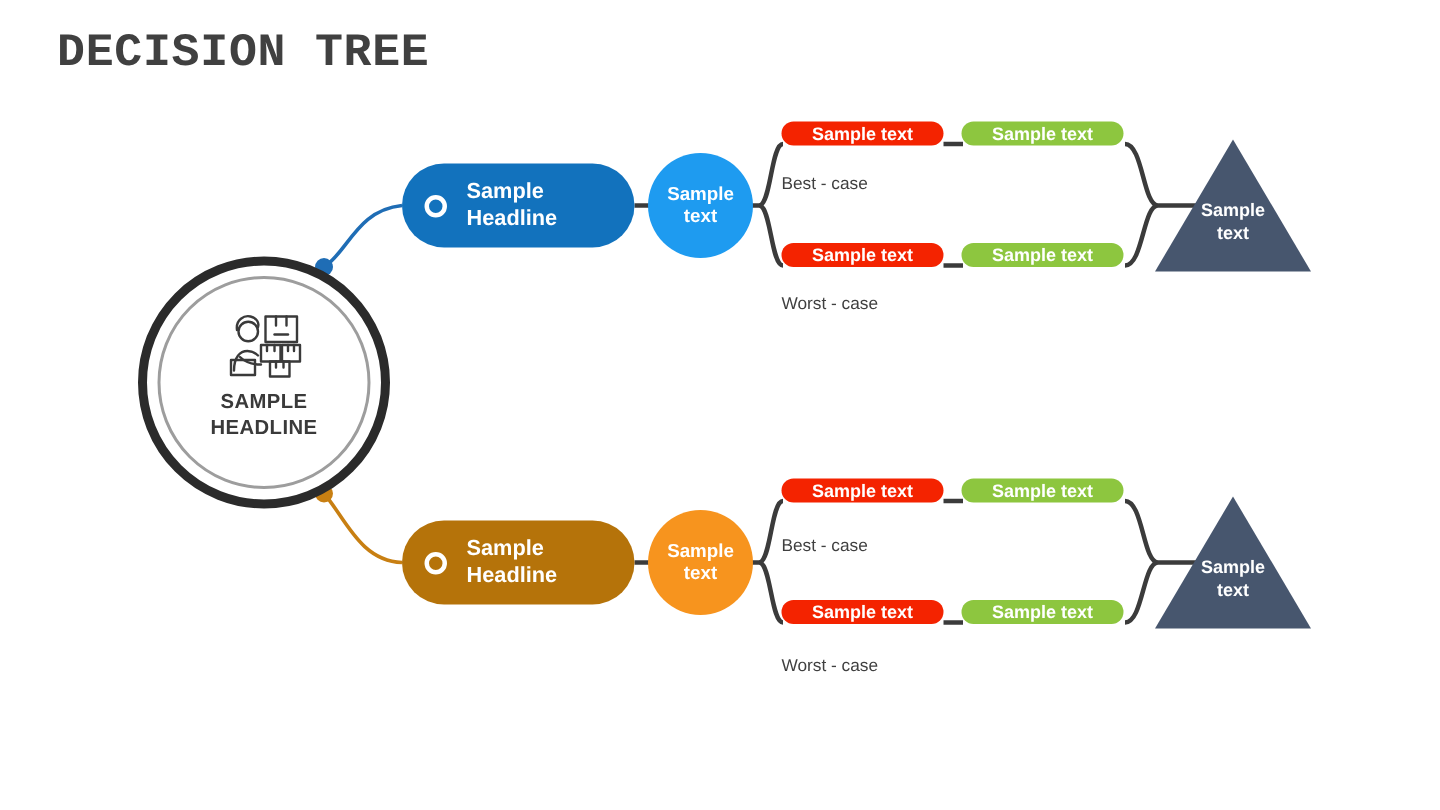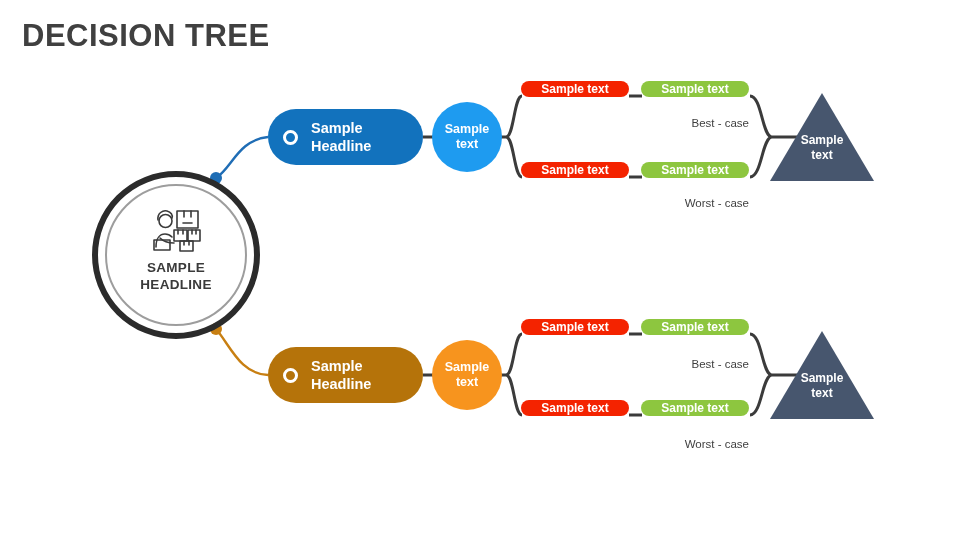--- a/index.html
+++ b/index.html
@@ -15,27 +15,27 @@
     font-family: "Liberation Sans", sans-serif;
   }
   #stage {
     position: absolute;
     left: 0; top: 0;
     width: 960px;
     height: 540px;
   }
   #title {
     position: absolute;
-    left: 22px;
+    left: 38px;
     top: 18px;
     font-size: 31px;
     font-weight: bold;
     letter-spacing: 0.5px;
     color: #404040;
-    font-family: Liberation Sans, sans-serif;
+    font-family: Liberation Mono, monospace;
     white-space: nowrap;
   }
   
   #links {
     position: absolute;
     left: 0; top: 0;
     width: 960px; height: 540px;
     pointer-events: none;
   }
   
@@ -136,21 +136,21 @@
     white-space: nowrap;
   }
   .pill-red { width: 108px; }
   .pill-green { width: 108px; }
   
   .case-label {
     position: absolute;
     font-size: 11.5px;
     color: #3f3f3f;
     white-space: nowrap;
-    text-align: right;
+    text-align: left;
   }
   
   .outcome {
     position: absolute;
     width: 104px;
     height: 88px;
   }
   .outcome .tri {
     position: absolute;
     left: 0; top: 0;

